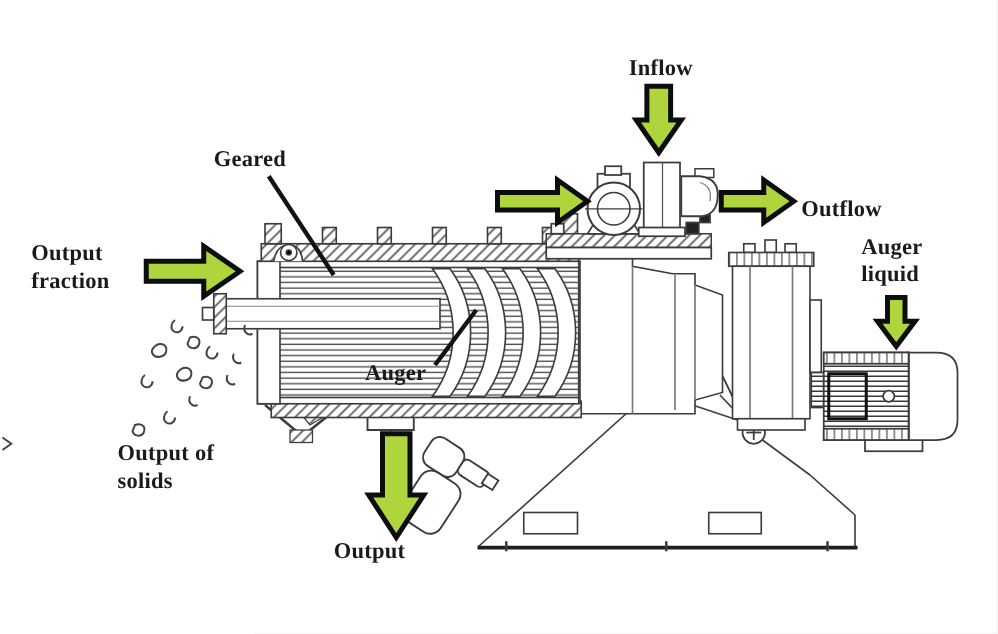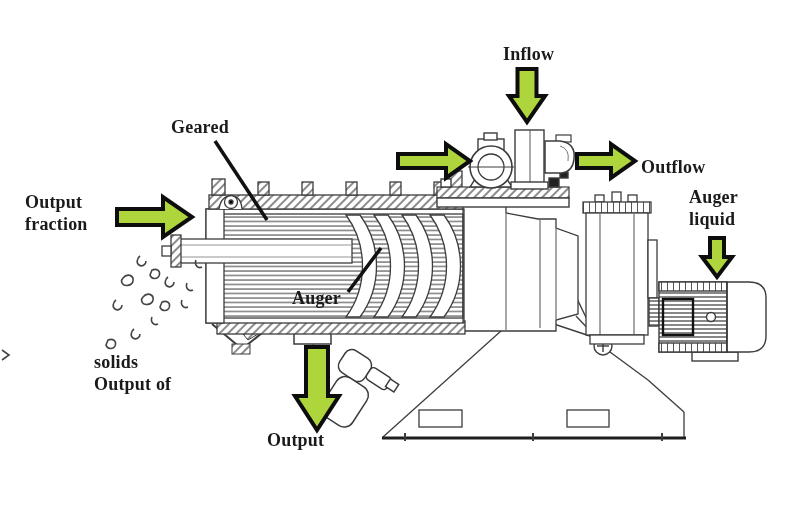--- a/index.html
+++ b/index.html
@@ -209,21 +209,21 @@
   </div>
 
   <div class="lbl" style="left:689px;top:186px;">
     <div>Auger</div>
     <div>liquid</div>
   </div>
 
   <div class="lbl" style="left:292px;top:287px;">Auger</div>
 
   <div class="lbl" style="left:94px;top:351px;">
+    <div>Output of</div>
     <div>solids</div>
-    <div>Output of</div>
   </div>
 
   <div class="lbl" style="left:267px;top:429px;">
     <div>Output</div>
   </div>
 
 </div>
 
 </body></html>

